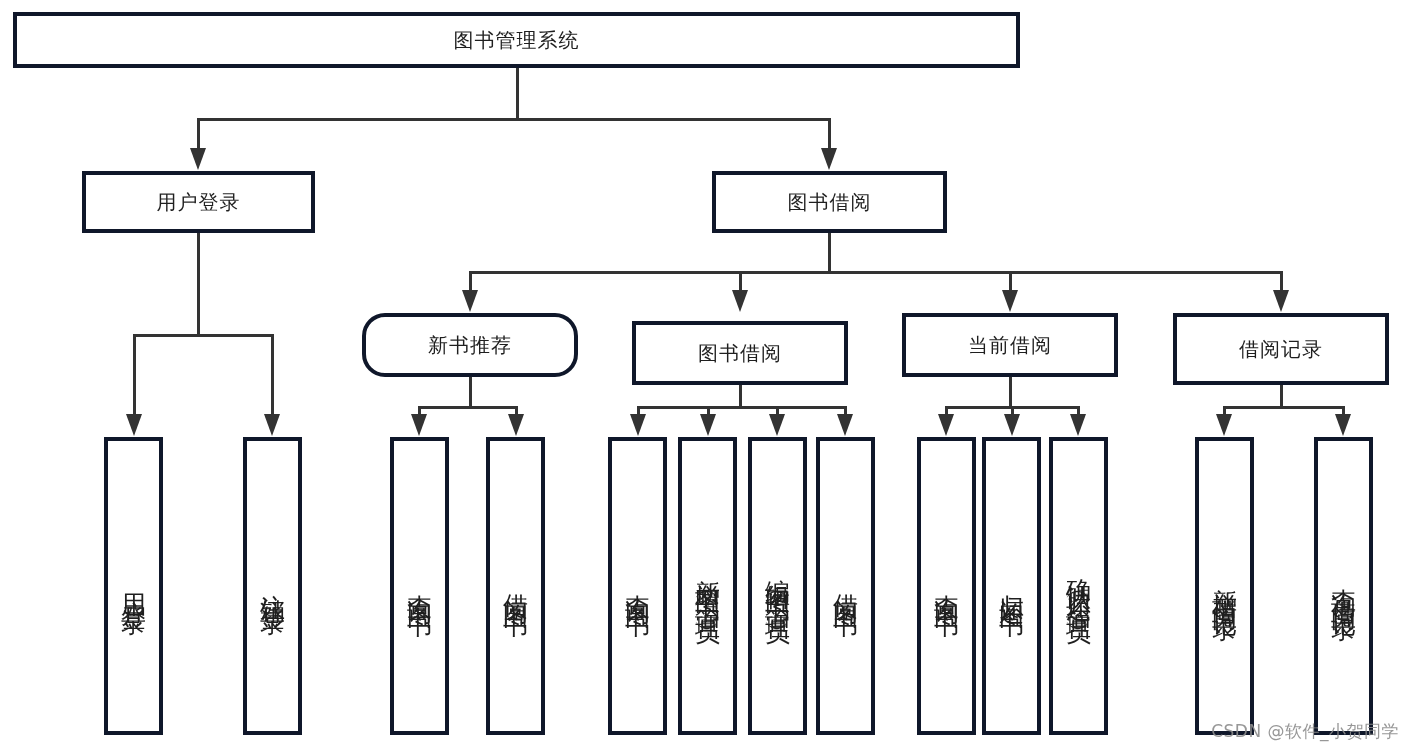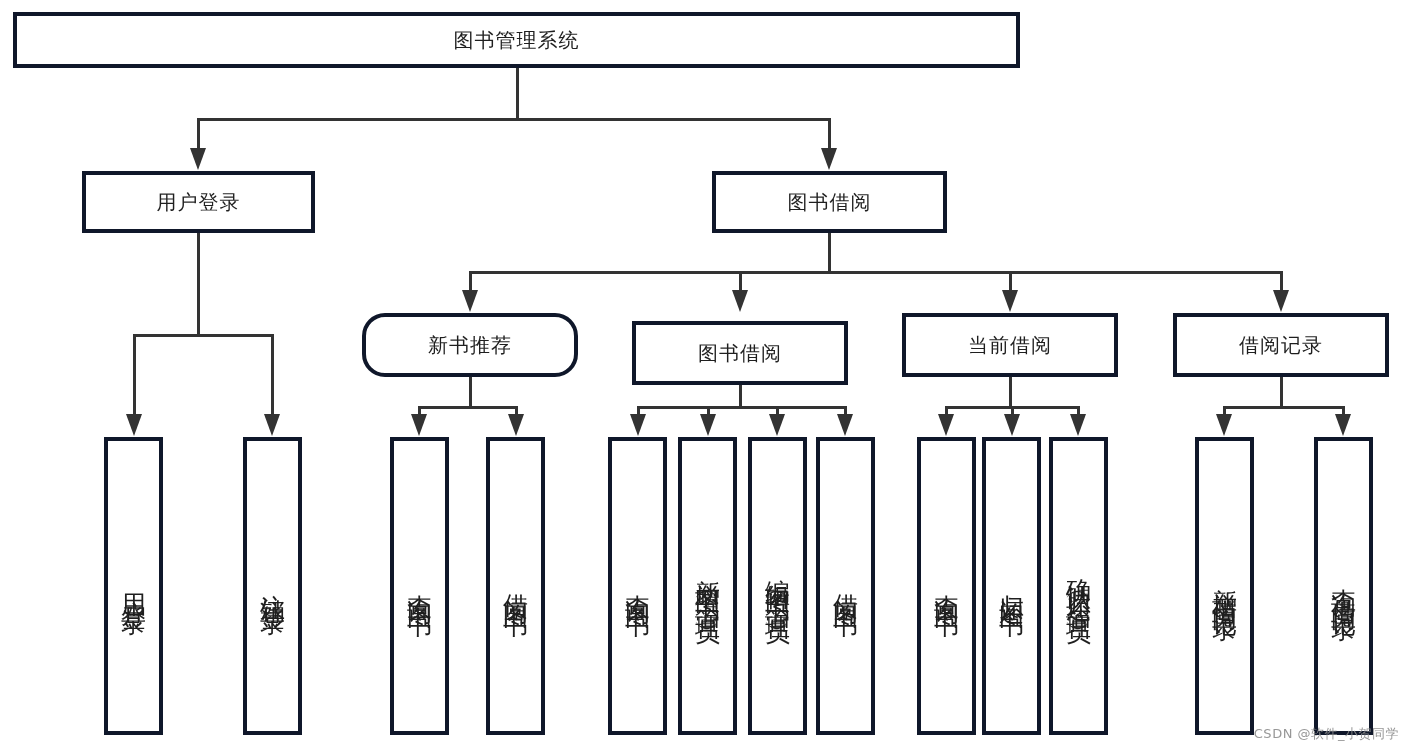--- a/index.html
+++ b/index.html
@@ -44,41 +44,41 @@
   }
   
   .n-root    { left: 13px;   top: 12px;  width: 1007px; height: 56px; }
   
   .n-login   { left: 82px;   top: 171px; width: 233px;  height: 62px; }
   .n-mgmt    { left: 712px;  top: 171px; width: 235px;  height: 62px; }
   
   .n-newbook { left: 362px;  top: 313px; width: 216px;  height: 64px; border-radius: 23px; }
   .n-borrow  { left: 632px;  top: 313px; width: 216px;  height: 64px; margin-top: 8px; }
   .n-current { left: 902px;  top: 313px; width: 216px;  height: 64px; }
-  .n-records { left: 1173px; top: 313px; width: 216px;  height: 64px; }
+  .n-records { left: 1173px; top: 313px; width: 216px;  height: 72px; }
   
   .leaf { top: 437px; width: 59px; height: 298px; }
   .l-1  { left: 104px;  }
   .l-2  { left: 243px;  }
   .l-3  { left: 390px;  }
   .l-4  { left: 486px;  }
   .l-5  { left: 608px;  }
   .l-6  { left: 678px;  }
   .l-7  { left: 748px;  }
   .l-8  { left: 816px;  }
   .l-9  { left: 917px;  }
   .l-10 { left: 982px;  }
   .l-11 { left: 1049px; }
   .l-12 { left: 1195px; }
   .l-13 { left: 1314px; }
   .watermark {
     position: absolute;
     right: 6px;
     bottom: 4px;
-    font-size: 13px;
+    font-size: 17px;
     color: rgba(140,140,140,0.9);
     z-index: 2;
     letter-spacing: 0.5px;
   }
 </style>
 </head>
 <body>
 
 <div class="canvas">
 

